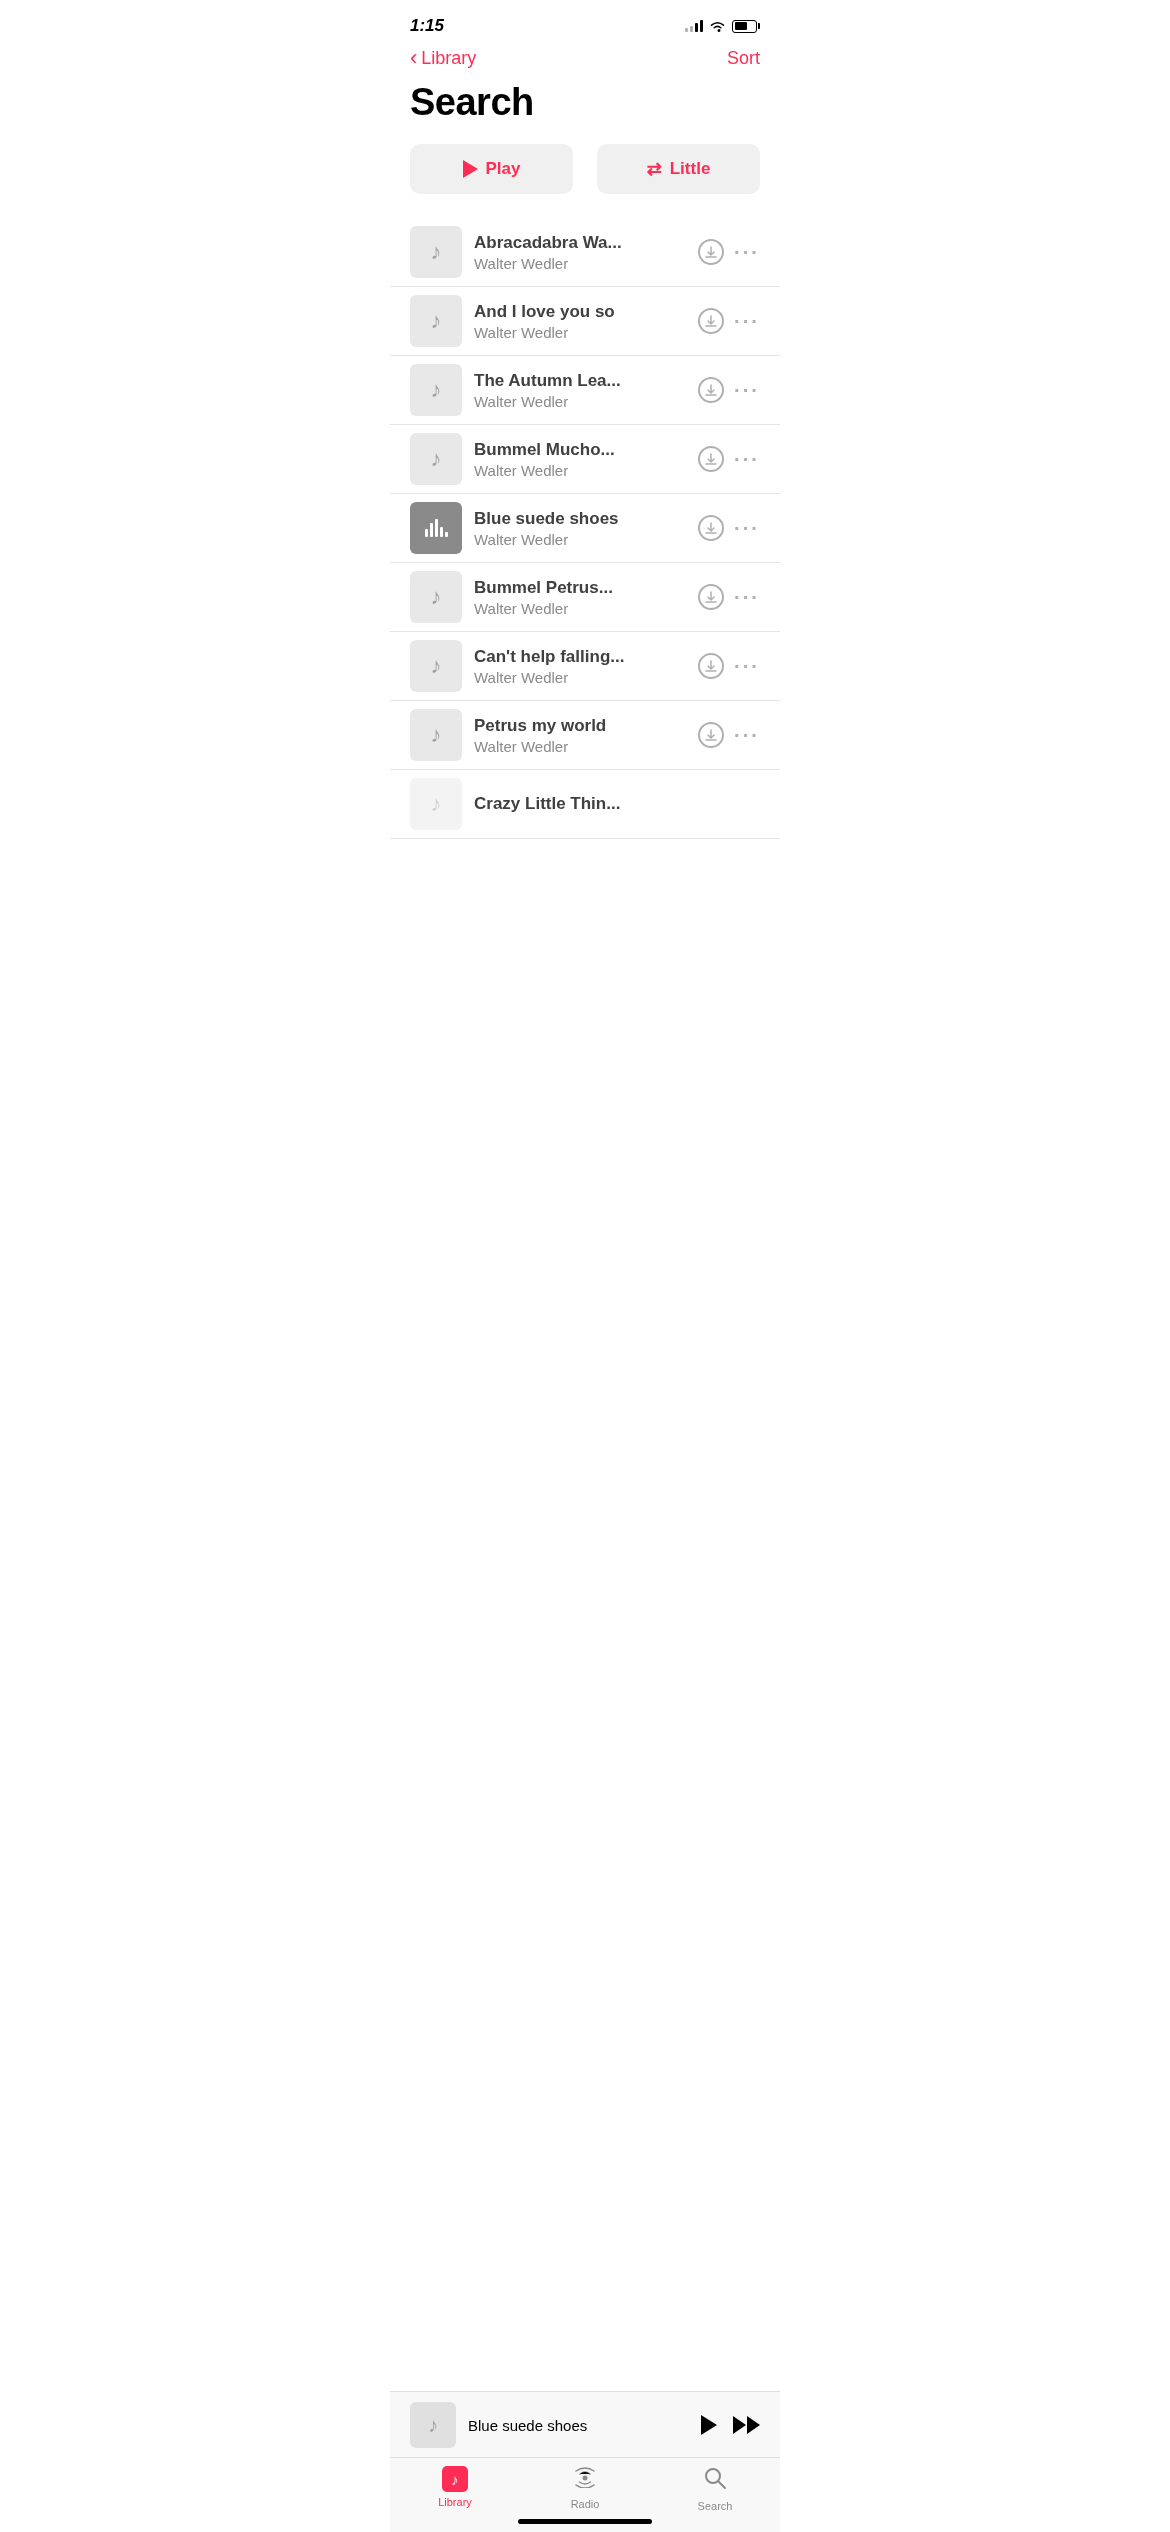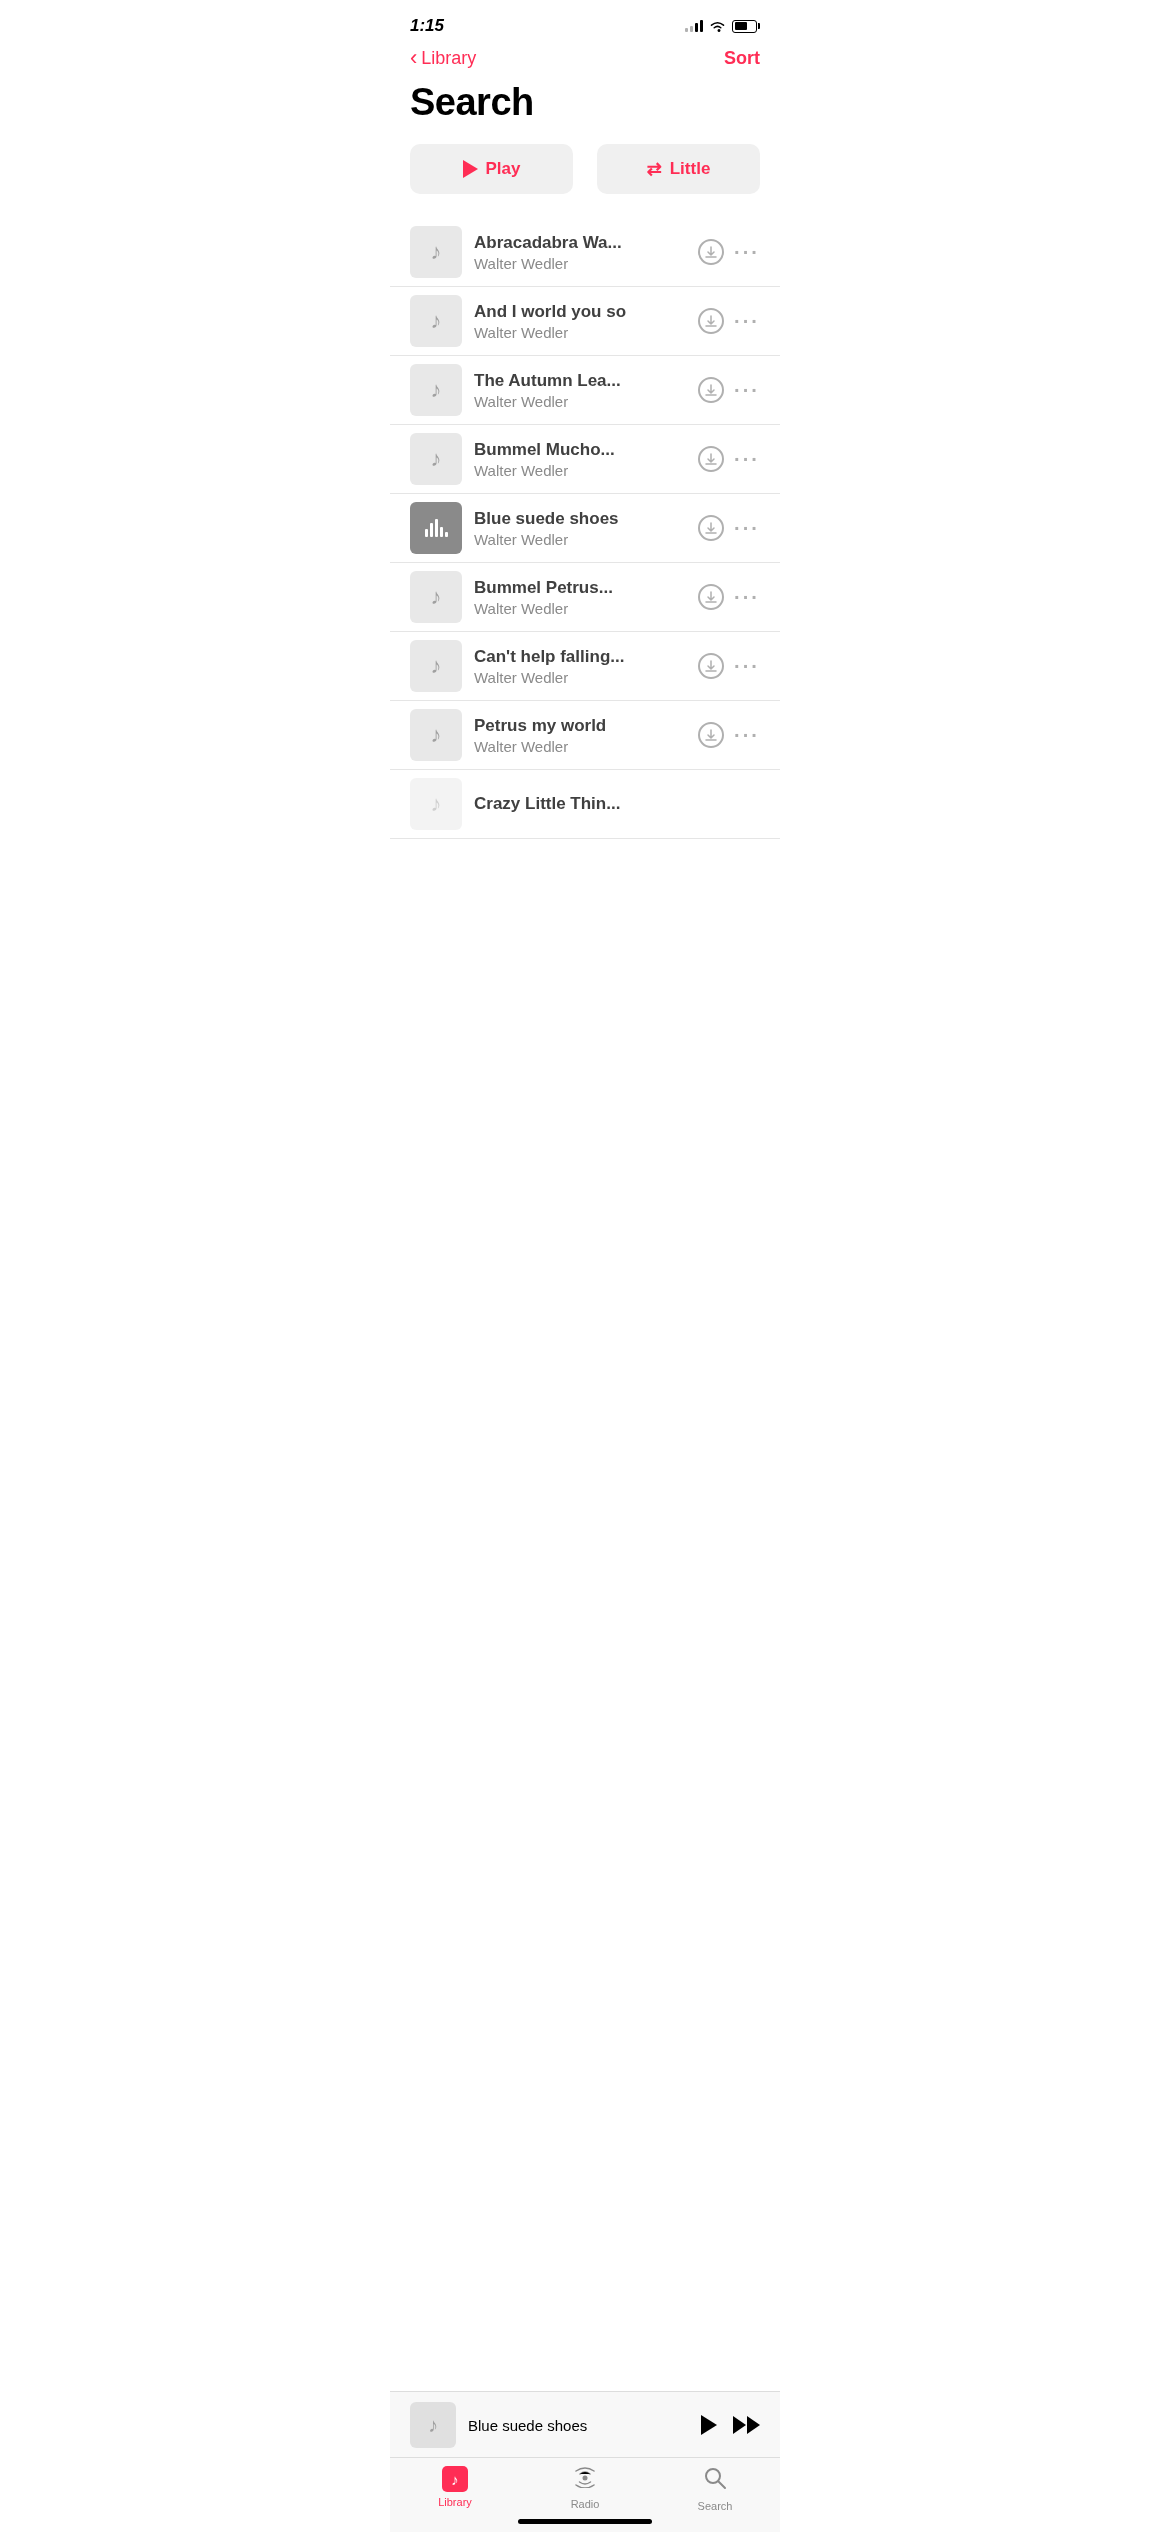--- a/index.html
+++ b/index.html
@@ -98,21 +98,21 @@
       line-height: 1;
       margin-top: -2px;
     }
     .nav-back-label {
       font-size: 18px;
       font-weight: 400;
     }
     .nav-sort {
       color: #ff2d55;
       font-size: 18px;
-      font-weight: 700;
+      font-weight: 400;
       cursor: pointer;
     }
 
     
     .page-title {
       padding: 4px 20px 20px;
       font-size: 38px;
       font-weight: 800;
       color: #000;
       letter-spacing: -0.5px;
@@ -423,21 +423,21 @@
       </div>
       <span class="more-btn">···</span>
     </div>
   </div>
 
   <div class="song-item">
     <div class="song-thumbnail">
       <span class="music-note">♪</span>
     </div>
     <div class="song-info">
-      <div class="song-title">And I world you so</div>
+      <div class="song-title">And I love you so</div>
       <div class="song-artist">Walter Wedler</div>
     </div>
     <div class="song-actions">
       <div class="download-btn">
         <svg width="12" height="12" viewBox="0 0 12 12">
           <path d="M6 1v7M3 6l3 3 3-3" stroke="#b0b0b0" stroke-width="1.5" fill="none" stroke-linecap="round" stroke-linejoin="round"></path>
           <line x1="1" y1="11" x2="11" y2="11" stroke="#b0b0b0" stroke-width="1.5" stroke-linecap="round"></line>
         </svg>
       </div>
       <span class="more-btn">···</span>

